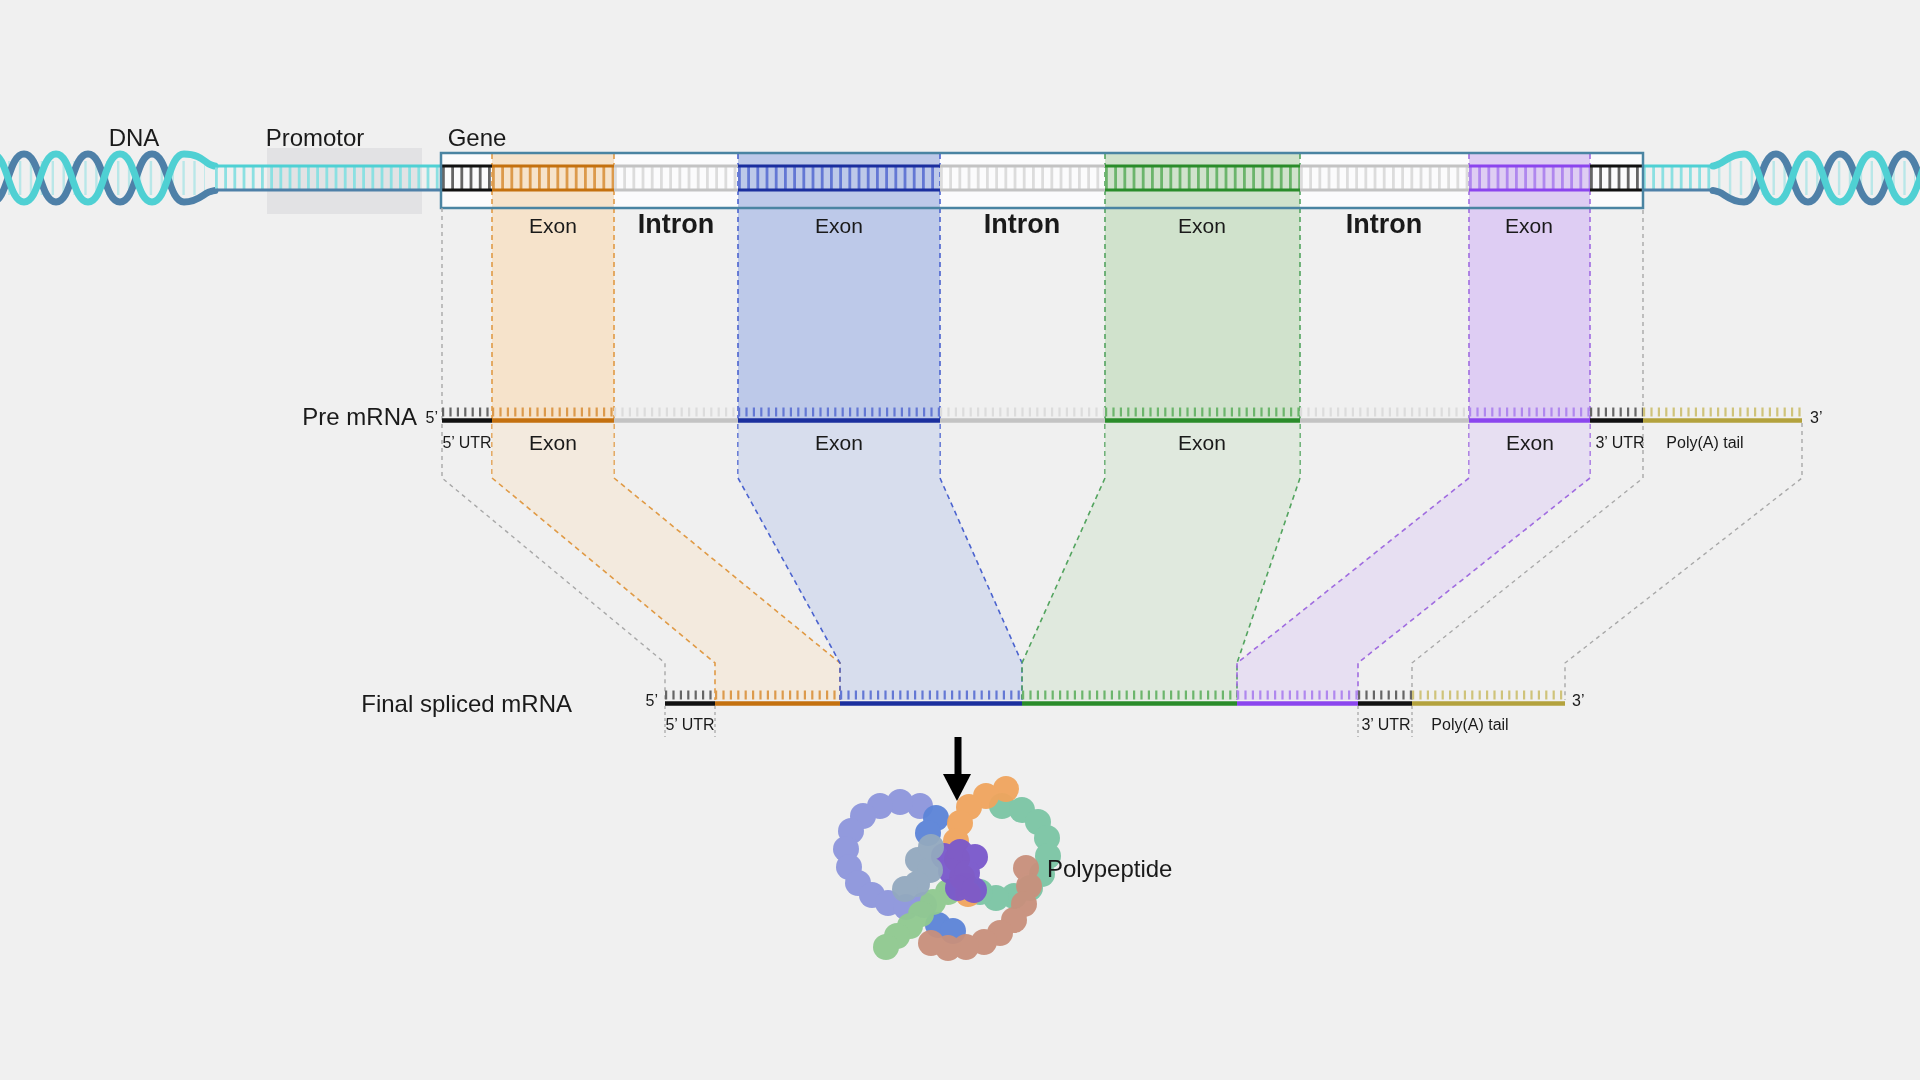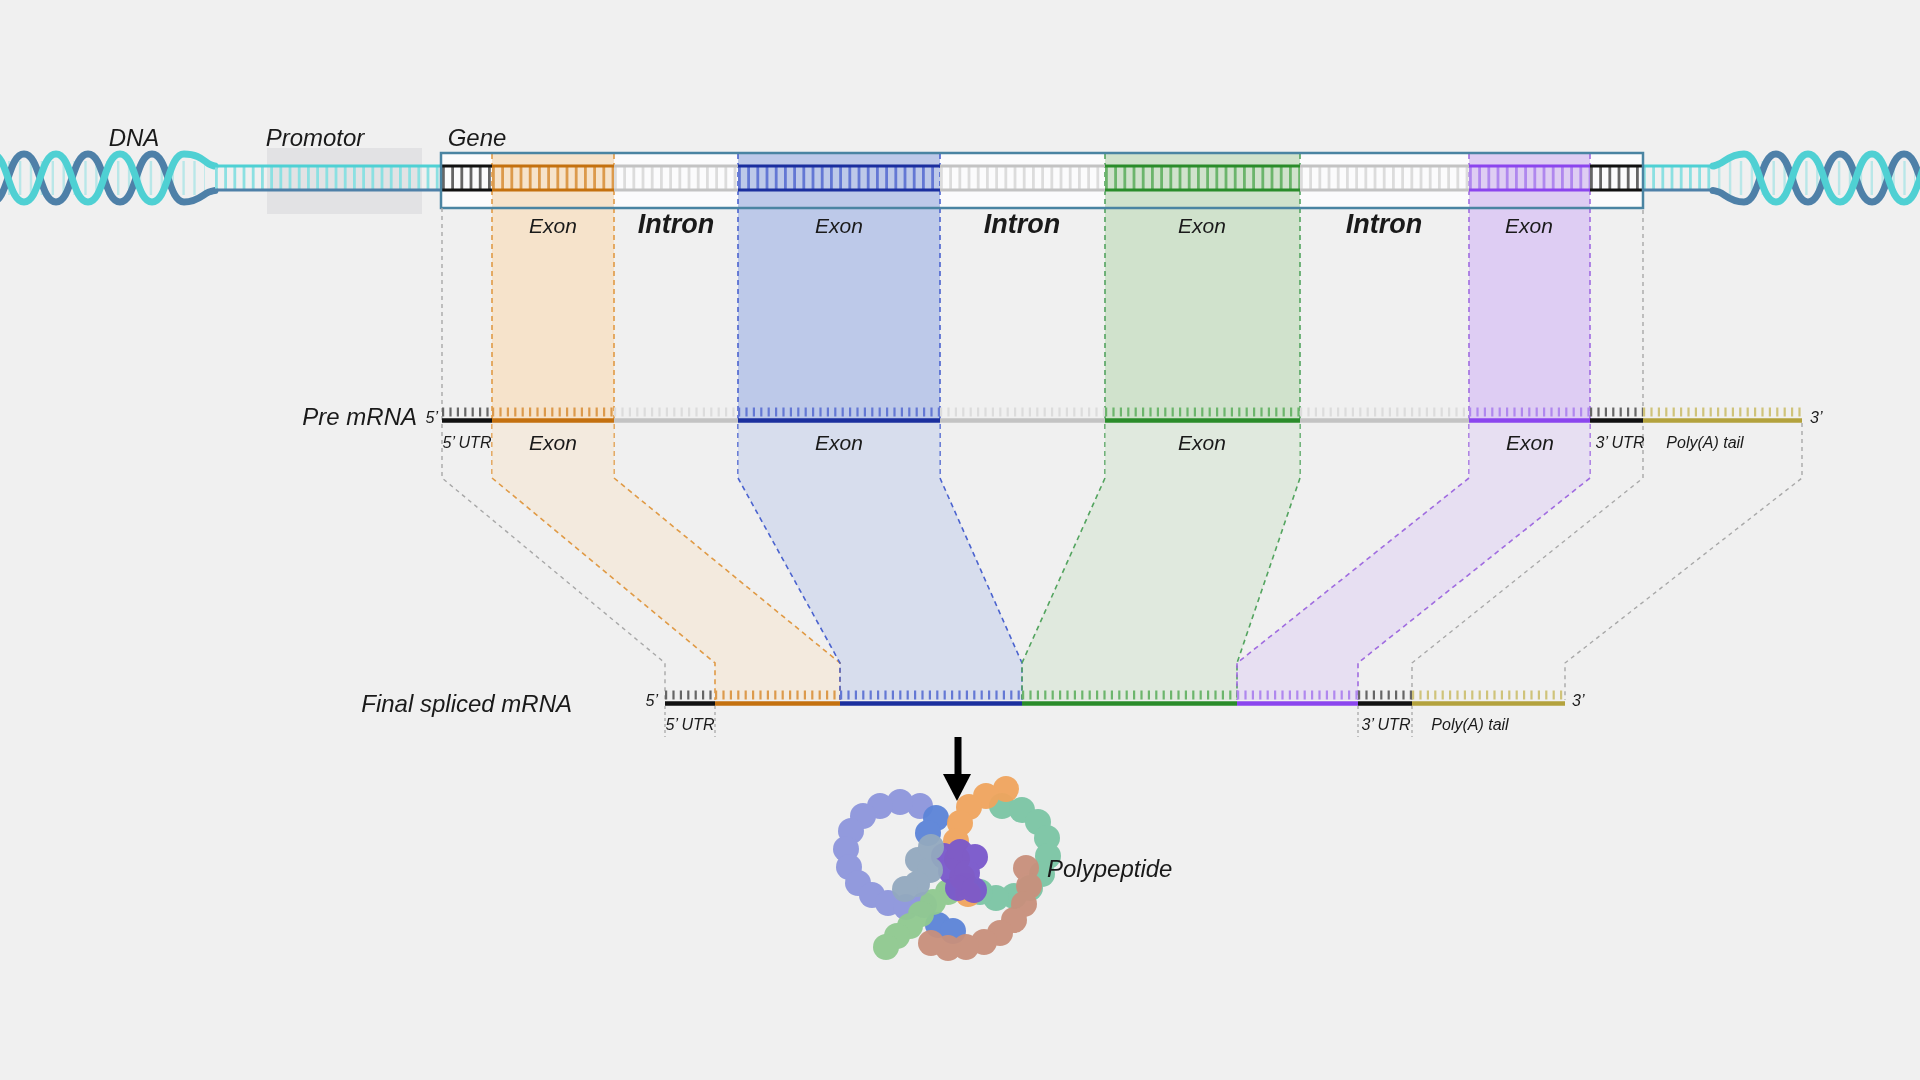--- a/index.html
+++ b/index.html
@@ -1,16 +1,16 @@
 <!DOCTYPE html>
 <html style="--bg: #f0f0f0; --text: #1a1a1a; --dna_teal: #4fd0d3; --dna_steel: #4e80a8; --dna_rung: #8ce0e2; --gene_border: #4a84a2; --promotor_band: #e2e2e4; --box_bg: #fbfbfc; --utr_black: #111111; --utr_rung: #666666; --intron_line: #c3c3c3; --intron_rung: #dcdcdc; --orange_line: #c4710f; --orange_rung: #dc9a4c; --orange_band: #f6e3cb; --orange_dash: #e09a45; --blue_line: #1b2f9e; --blue_rung: #6478d4; --blue_band: #bdc9e9; --blue_dash: #4b63cf; --green_line: #2a8c2a; --green_rung: #6cb56c; --green_band: #d0e2cc; --green_dash: #53a45f; --purple_line: #8b45ee; --purple_rung: #b088ee; --purple_band: #decdf3; --purple_dash: #a06ce0; --gold_line: #b3a23d; --gold_rung: #cfc37a; --gray_dash: #a8a8a8; --arrow: #000000;"><head>
 <meta charset="utf-8">
 <style>
   html,body{margin:0;padding:0;background:var(--bg,#f0f0f0);}
-  .stage{position:relative;width:1920px;height:1080px;background:var(--bg,#f0f0f0);overflow:hidden;font-style:italic;}
+  .stage{position:relative;width:1920px;height:1080px;background:var(--bg,#f0f0f0);overflow:hidden;}
   svg{display:block;}
   text{font-family:"Liberation Sans",sans-serif;fill:var(--text,#1a1a1a);}
   .s24{font-size:24px}
   .s21{font-size:21px}
   .s16{font-size:16px}
   .s27b{font-size:27px;font-weight:700}
   .mid{text-anchor:middle}
   .end{text-anchor:end}
   .rail{stroke-width:3;fill:none}
   .rung{stroke-width:24;stroke-dasharray:2.8 6.4;fill:none}

